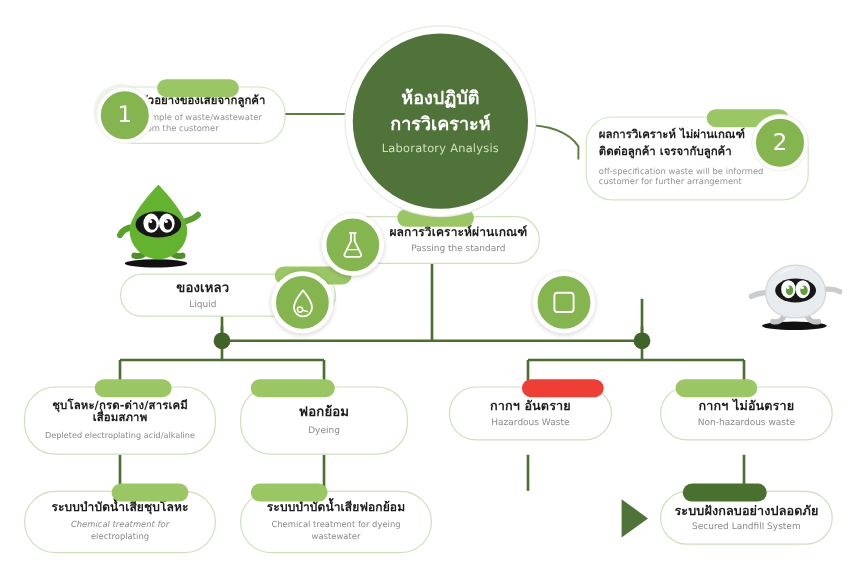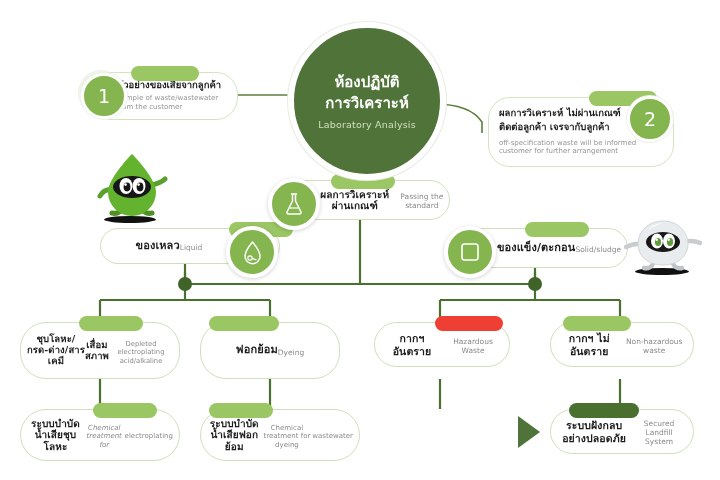--- a/index.html
+++ b/index.html
@@ -14,21 +14,21 @@
   .lines{position:absolute;left:0;top:0;width:720px;height:480px;pointer-events:none;}
 
   
   .node{
     position:absolute;
     box-sizing:border-box;
     background:#ffffff;
     border:1px solid #cfe0bd;
     border-radius:26px;
     display:flex;
-    flex-direction:row;
+    flex-direction:column;
     align-items:center;
     justify-content:center;
     text-align:center;
     z-index:5;
   }
   .node .th{
     color:#1c1c1c;
     font-weight:bold;
     line-height:1.15;
     letter-spacing:.1px;
@@ -208,25 +208,20 @@
     <div class="en" style="font-size:7.5px;">Liquid</div>
   </div>
   <div class="iconcircle" style="left:226px;top:226px;width:44px;height:44px;">
     <svg width="21" height="25" viewBox="0 0 21 25" xmlns="http://www.w3.org/2000/svg">
       <path d="M10.5 2 C10.5 2 3 11 3 16.2 A7.5 7.5 0 0 0 18 16.2 C18 11 10.5 2 10.5 2 Z" fill="none" stroke="#ffffff" stroke-width="1.5" stroke-linejoin="round"></path>
       <circle cx="8" cy="18" r="2.2" fill="none" stroke="#ffffff" stroke-width="1.2"></circle>
       <path d="M10.4 18.6 L14 19.6" fill="none" stroke="#ffffff" stroke-width="1.2" stroke-linecap="round"></path>
     </svg>
   </div>
 
-  <div class="node" style="left:448px;top:228px;width:180px;height:40px;padding-left:42px;">
-    <div class="tab" style="left:76px;width:64px;"></div>
-    <div class="th" style="font-size:11px;">ของแข็ง/ตะกอน</div>
-    <div class="en" style="font-size:7.5px;">Solid/sludge</div>
-  </div>
   <div class="iconcircle" style="left:444px;top:226px;width:44px;height:44px;">
     <svg width="22" height="22" viewBox="0 0 22 22" xmlns="http://www.w3.org/2000/svg">
       <rect x="3" y="3" width="16" height="16" rx="2.5" fill="none" stroke="#ffffff" stroke-width="1.6"></rect>
     </svg>
   </div>
 
   <div class="node" style="left:20px;top:322px;width:160px;height:57px;padding:4px 6px;">
     <div class="tab" style="left:58px;width:64px;"></div>
     <div class="th" style="font-size:9.5px;">ชุบโลหะ/กรด-ด่าง/สารเคมี</div>
     <div class="th" style="font-size:9.5px;">เสื่อมสภาพ</div>

